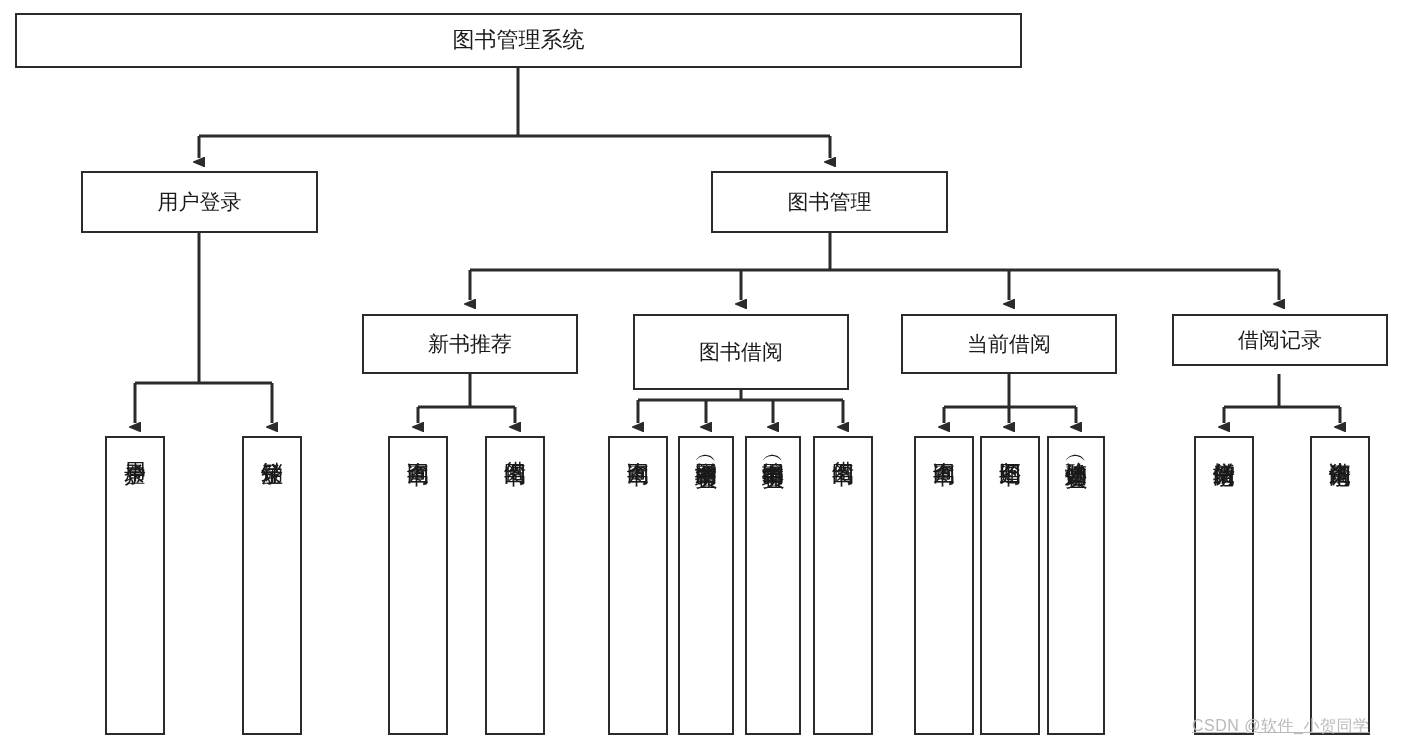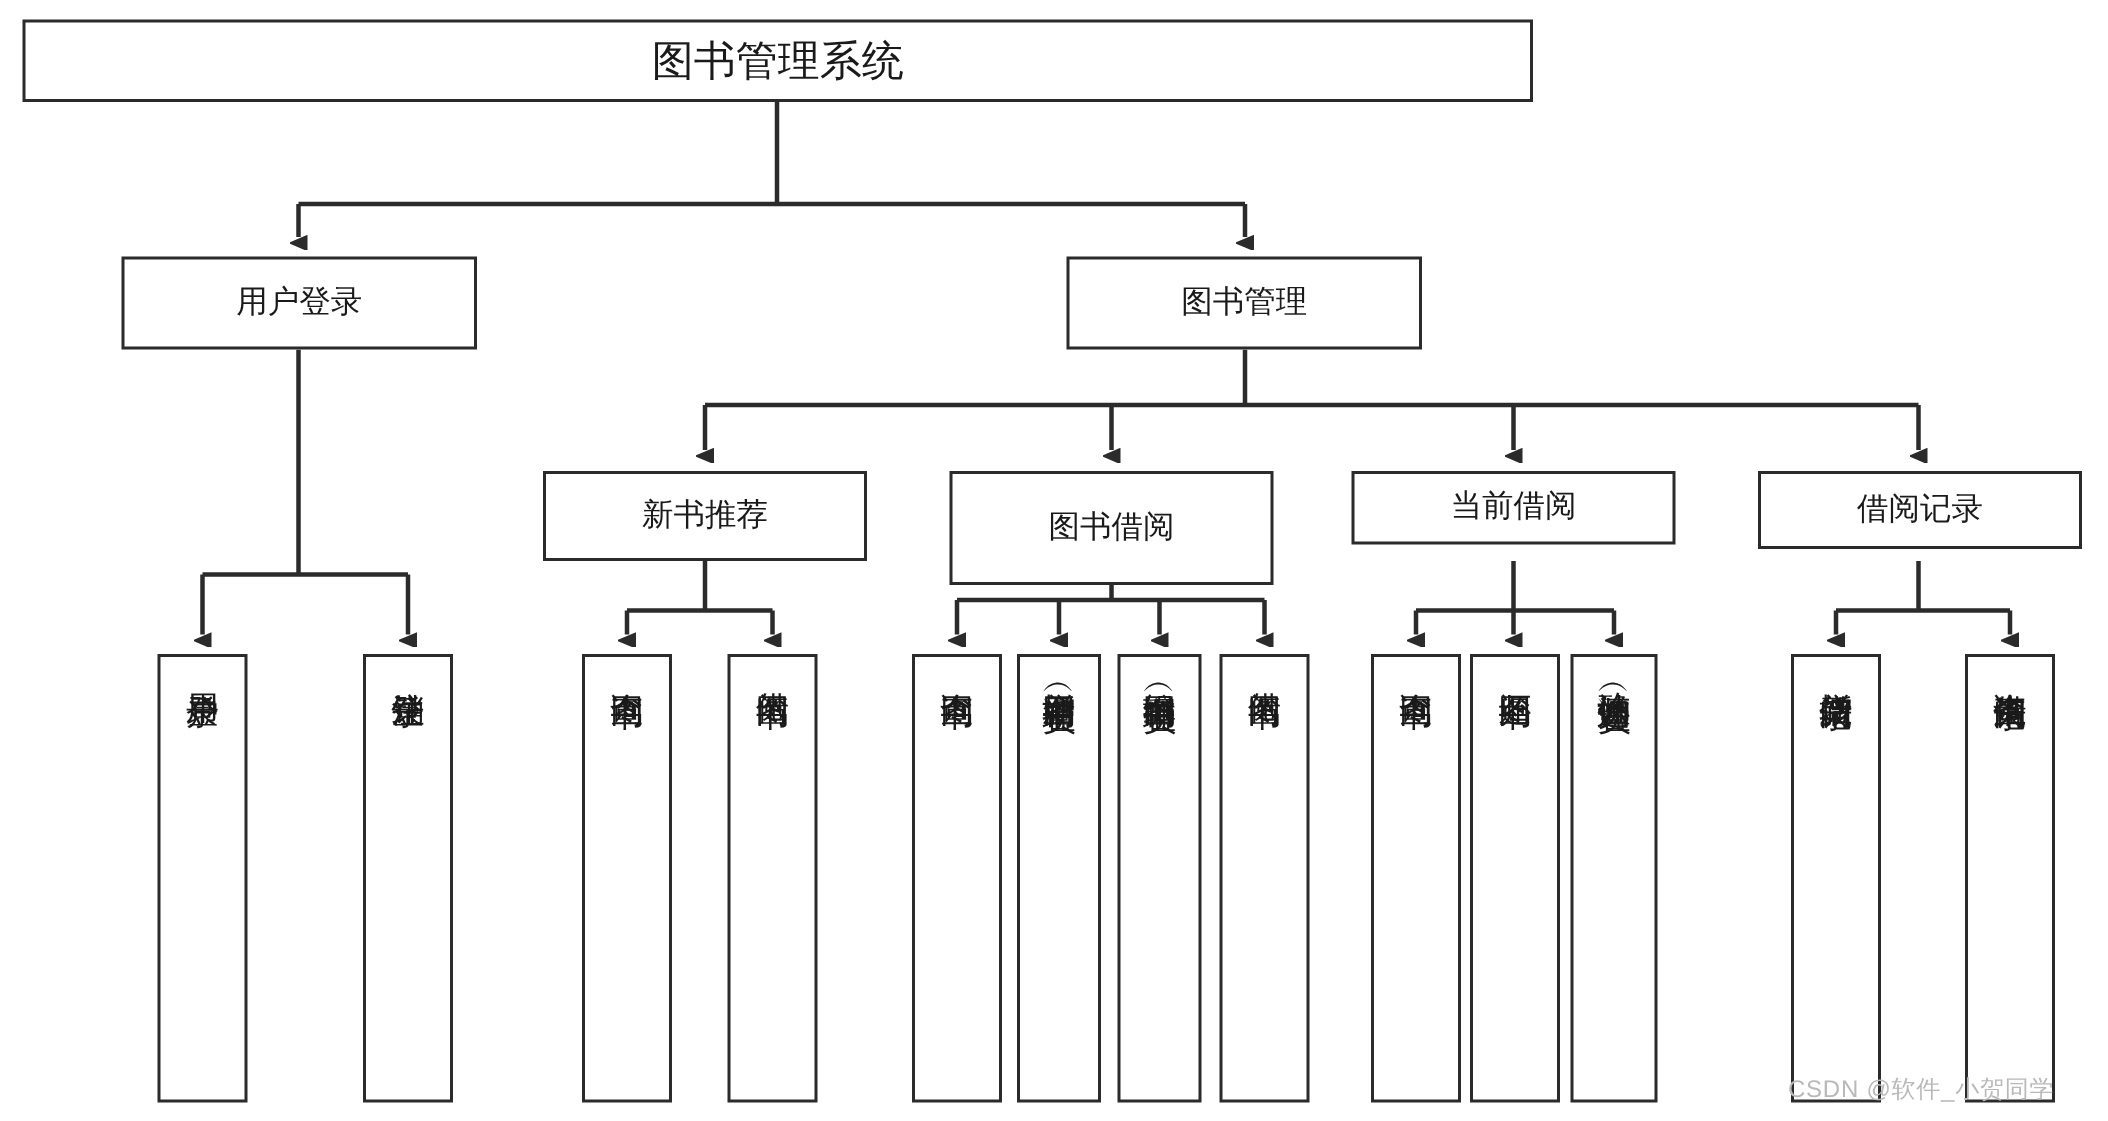--- a/index.html
+++ b/index.html
@@ -39,41 +39,42 @@
   .node-label {
     display: block;
     text-align: center;
     line-height: 1.28;
     white-space: nowrap;
   }
   .node.horizontal .node-label {
     font-size: 21px;
   }
   .node.root .node-label {
-    font-size: 28px;
+    font-size: 22px;
   }
   .node.vertical {
     align-items: flex-start;
     justify-content: center;
     padding-top: 6px;
   }
   .node.vertical .node-label {
     writing-mode: vertical-rl;
     text-orientation: upright;
     font-size: 22px;
     letter-spacing: 1px;
     line-height: 1;
     white-space: nowrap;
   }
   .watermark {
     position: absolute;
     font-size: 16px;
     color: #b9b9b9;
     white-space: nowrap;
     letter-spacing: 0.5px;
+    text-decoration: underline;
   }
 </style>
 </head>
 <body>
 
 <div id="diagram-root">
 
   <svg id="edge-layer" viewBox="0 0 1405 747" width="1405" height="747" xmlns="http://www.w3.org/2000/svg">
     <defs>
       <marker id="arrowhead" markerWidth="10" markerHeight="12" refX="1.5" refY="6" orient="auto" markerUnits="userSpaceOnUse">
@@ -139,21 +140,21 @@
   <div class="node horizontal" style="left:362px; top:314px; width:216px; height:60px;">
     <span class="node-label">新书推荐</span>
   </div>
 
   <div class="node horizontal" style="left:711px; top:171px; width:237px; height:62px;">
     <span class="node-label">图书管理</span>
   </div>
   <div class="node horizontal" style="left:633px; top:314px; width:216px; height:76px;">
     <span class="node-label">图书借阅</span>
   </div>
-  <div class="node horizontal" style="left:901px; top:314px; width:216px; height:49px;">
+  <div class="node horizontal" style="left:901px; top:314px; width:216px; height:60px;">
     <span class="node-label">当前借阅</span>
   </div>
   <div class="node horizontal" style="left:1172px; top:314px; width:216px; height:52px;">
     <span class="node-label">借阅记录</span>
   </div>
 
   <div class="node vertical" style="left:105px; top:436px; width:60px; height:299px;">
     <span class="node-label">用户登录</span>
   </div>
   <div class="node vertical" style="left:242px; top:436px; width:60px; height:299px;">

